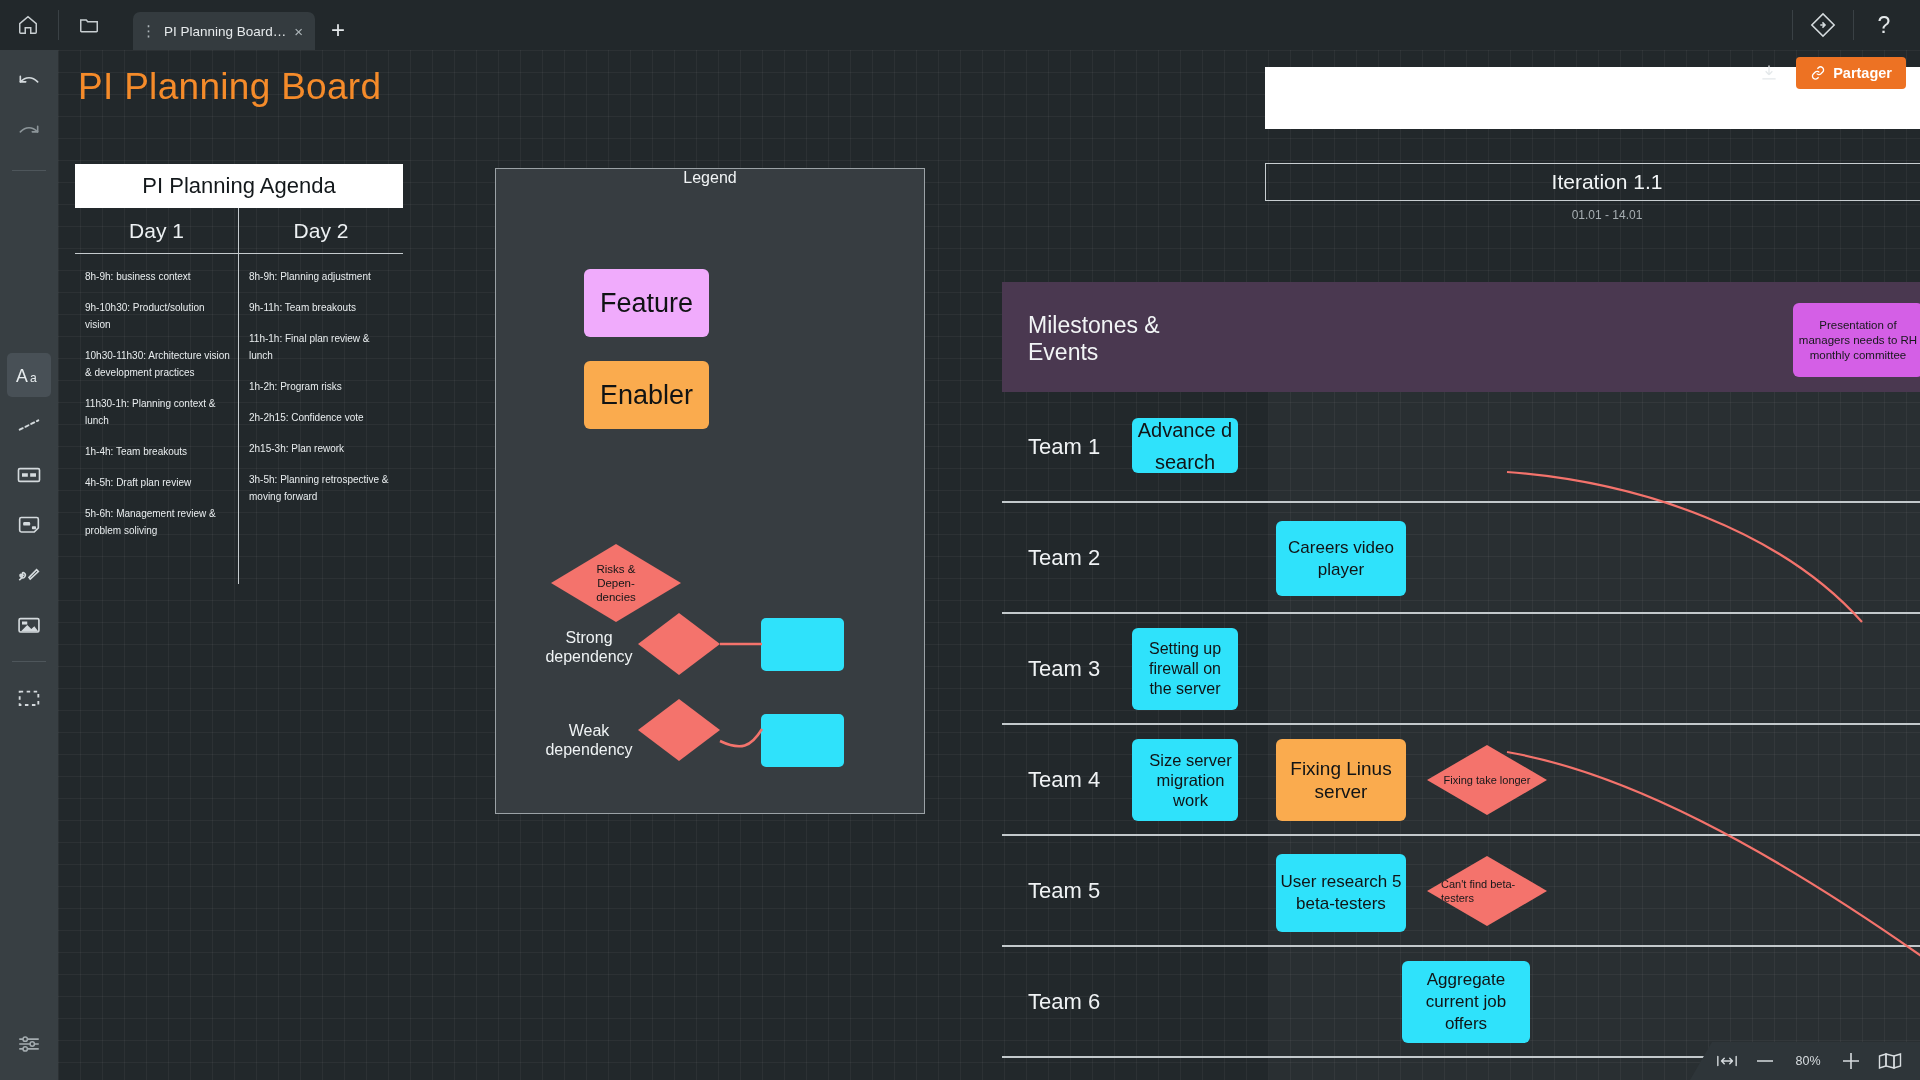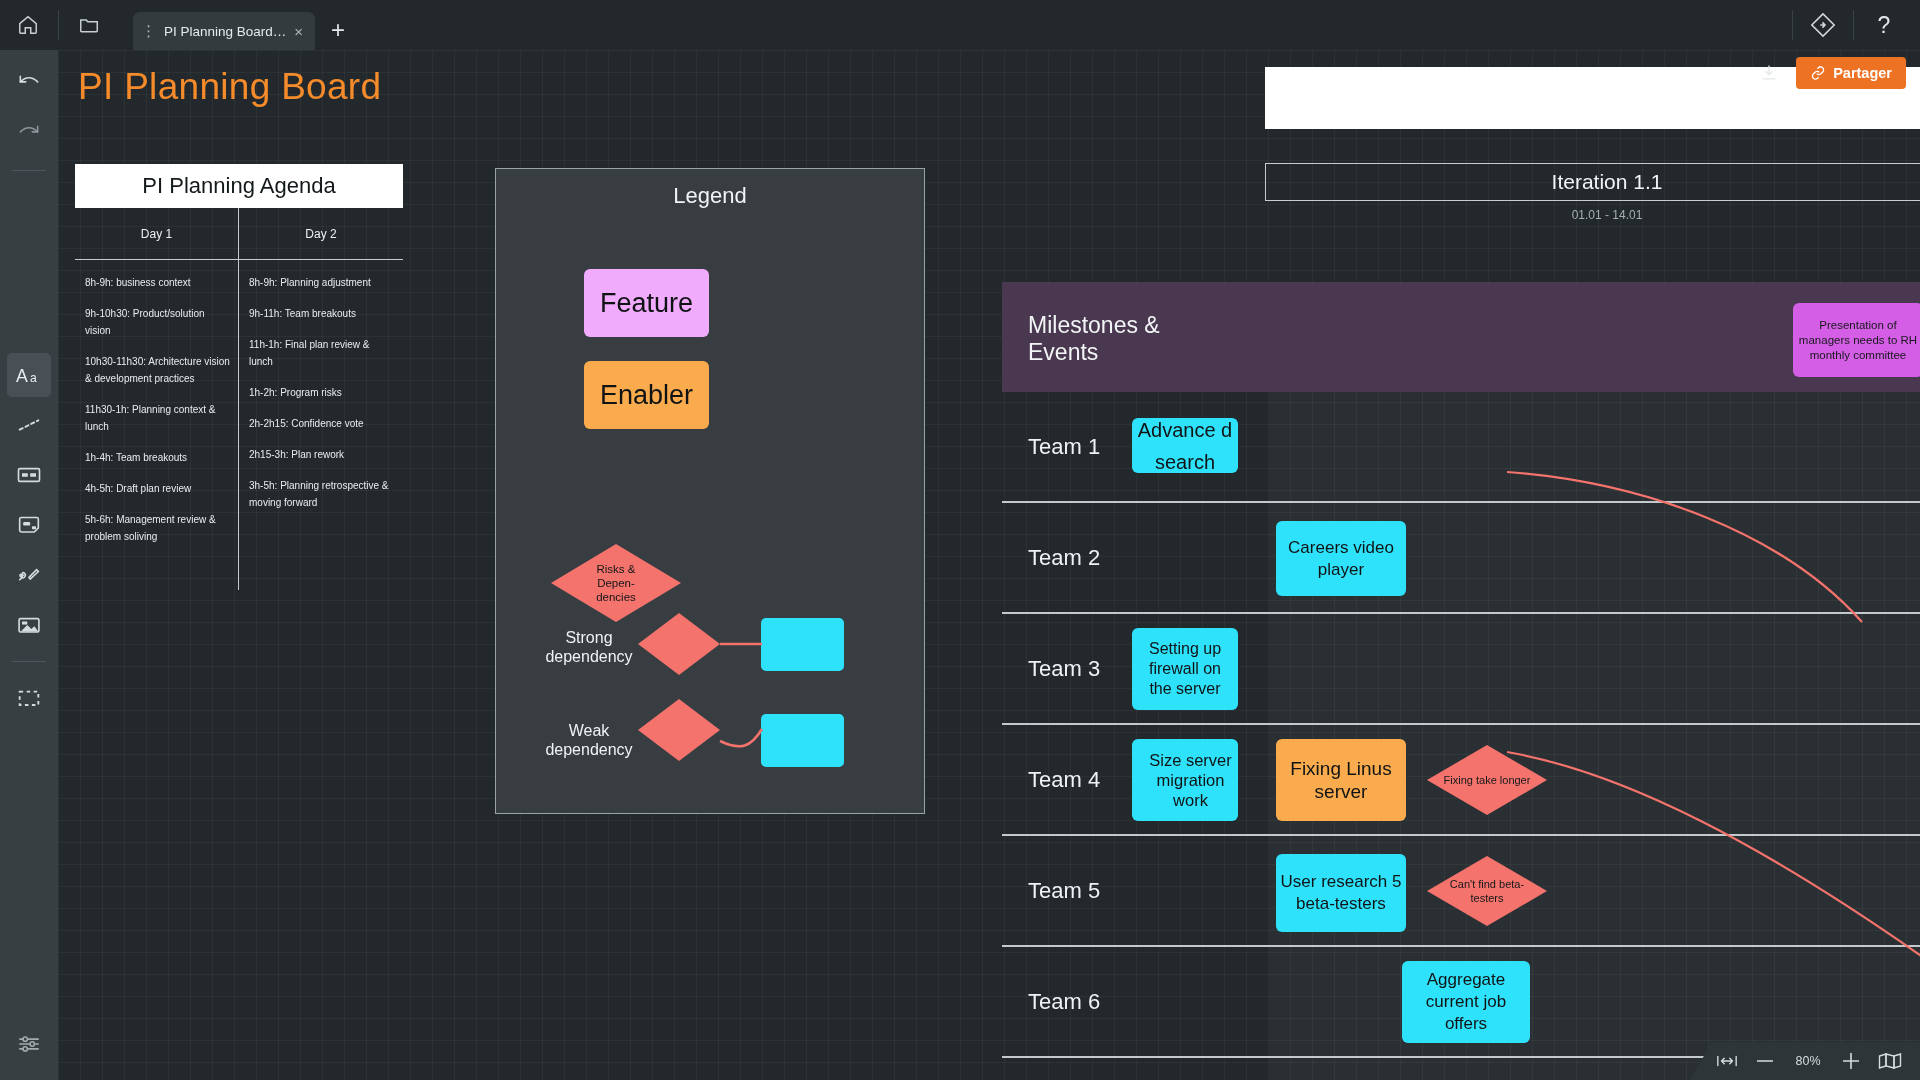--- a/index.html
+++ b/index.html
@@ -67,33 +67,33 @@
   
   .agenda { left: 17px; top: 114px; width: 328px; }
   .agenda-head {
     background: #FFFFFF; color: #13181B; height: 44px; display: flex;
     align-items: center; justify-content: center; font-size: 22px;
   }
   .agenda-cols { display: flex; }
   .agenda-col { width: 164px; }
   .agenda-col.left  { border-right: 1px solid #C5CBCE; }
   .agenda-col-title {
-    height: 52px; display: flex; align-items: center; justify-content: center;
-    color: #EDF1F3; font-size: 12px; border-bottom: 1px solid #C5CBCE; text-align: center;
+    height: 46px; display: flex; align-items: center; justify-content: center;
+    color: #EDF1F3; font-size: 21px; border-bottom: 1px solid #C5CBCE; text-align: center;
   }
   .agenda-list { padding: 14px 8px 0 10px; }
   .agenda-col.right .agenda-list { min-height: 330px; }
   .agenda-item { color: #E9EDEF; font-size: 10px; line-height: 17px; margin-bottom: 14px; }
 
   
   .legend {
     left: 437px; top: 118px; width: 430px; height: 646px;
     background: #373D41; border: 1px solid #9BA2A6;
   }
-  .legend-title { text-align: center; color: #F1F4F5; font-size: 22px; margin-top: 14px; }
+  .legend-title { text-align: center; color: #F1F4F5; font-size: 16px; }
   .lg-card {
     position: absolute; left: 88px; width: 125px; border-radius: 6px;
     display: flex; align-items: center; justify-content: center; text-align: center;
     color: #101314; font-size: 27px; line-height: 30px; padding: 4px;
   }
   .lg-feature { top: 100px; height: 68px; background: #f0abfc; }
   .lg-enabler { top: 192px; height: 68px; background: #FAAB4E; }
   .lg-milestone { top: 284px; height: 68px; background: #D45FE6; font-size: 22px; line-height: 25px; }
   .diamond {
     display:flex; align-items:center; justify-content:center; text-align:center;
@@ -144,21 +144,21 @@
 
   .card {
     position: absolute; border-radius: 6px; display: flex; align-items: center;
     justify-content: center; text-align: center; color: #111416; padding: 4px;
   }
   .card.feature { background: #2FE2FB; }
   .card.enabler { background: #FAAB4E; }
   .risk-d {
     position: absolute; background: #F4736C; color: #15181A;
     clip-path: polygon(50% 0, 100% 50%, 50% 100%, 0 50%);
-    display: flex; align-items: center; justify-content: center; text-align: center;
+    display: flex; align-items: center; justify-content: center; 
     font-size: 11px; line-height: 14px;
   }
   .dep-svg { position: absolute; left: 944px; top: 232px; width: 942px; height: 798px; pointer-events:none; }
 
   
   .zoombar {
     position: absolute; right: 0; bottom: 0; height: 38px;
     background: #2E3539; display: flex; align-items: center; gap: 18px;
     padding: 0 18px 0 26px; z-index: 55; color: #D7DCDF;
     clip-path: polygon(22px 0, 100% 0, 100% 100%, 0 100%);

